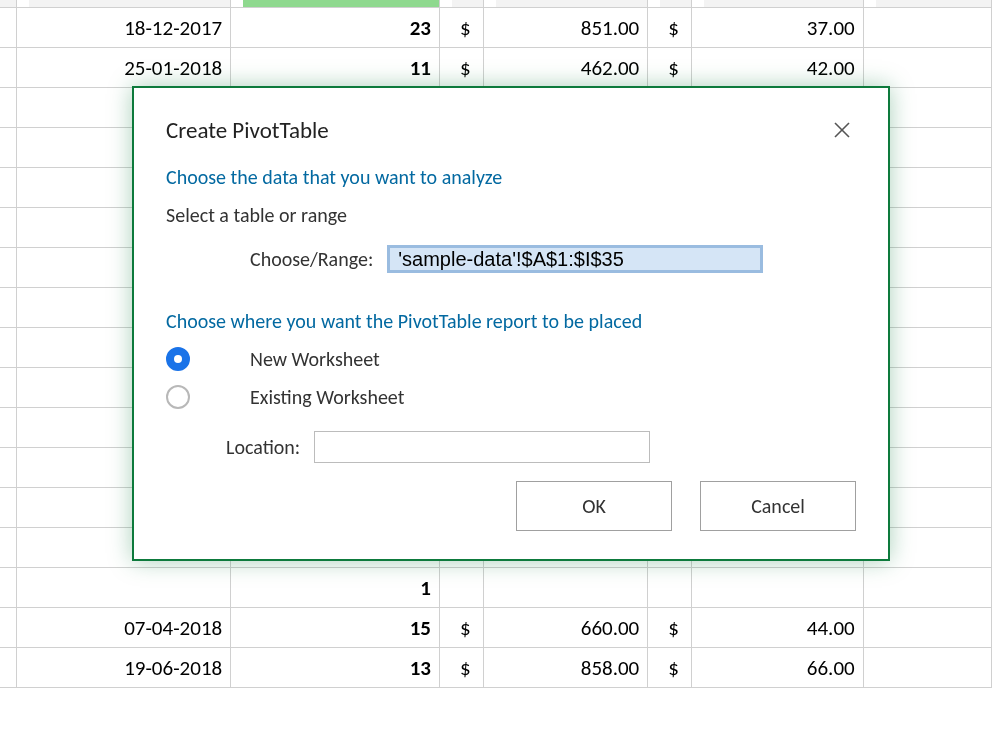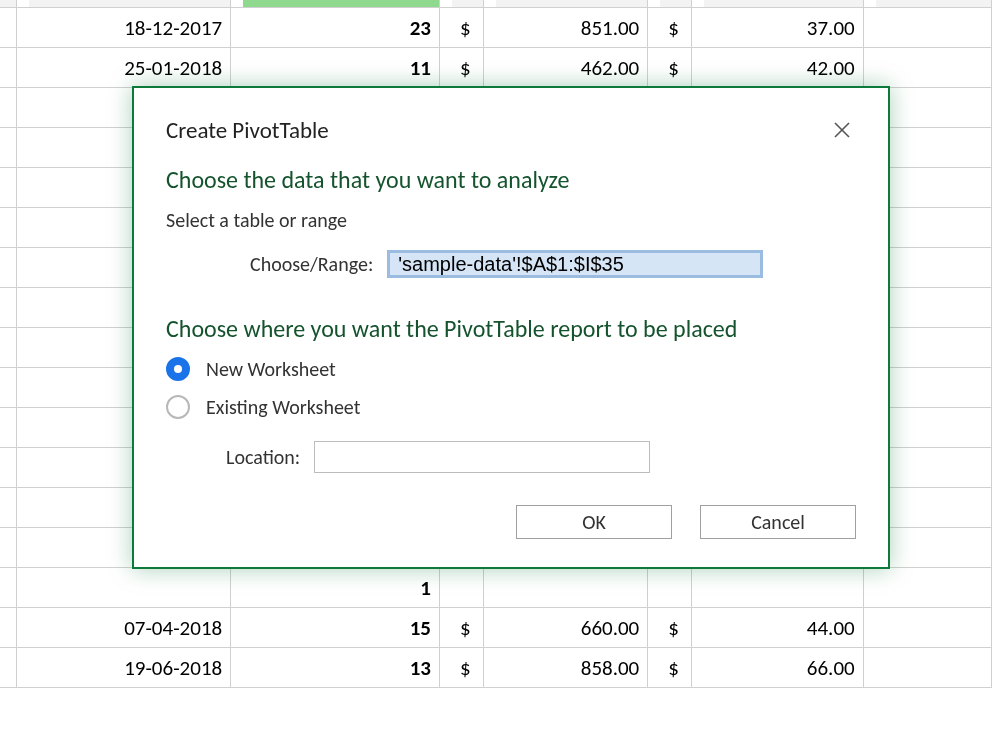--- a/index.html
+++ b/index.html
@@ -73,22 +73,22 @@
       width: 28px;
       height: 28px;
       display: flex;
       align-items: center;
       justify-content: center;
       cursor: pointer;
     }
     .close-btn svg { width: 18px; height: 18px; }
 
     .section-text {
-      font-size: 24px;
-      color: #14532d;
+      font-size: 20px;
+      color: #0369a1;
       margin-bottom: 14px;
     }
     .sub-text {
       font-size: 20px;
       color: #333;
       margin-bottom: 18px;
     }
 
     .field-row {
       display: flex;
@@ -136,28 +136,29 @@
     .radio.selected::after {
       content: "";
       width: 8px;
       height: 8px;
       background: #fff;
       border-radius: 50%;
     }
     .radio-label {
       font-size: 20px;
       color: #333;
+      margin-left: 44px;
     }
 
     .location-row {
       display: flex;
       align-items: center;
       padding-left: 60px;
       margin-top: 22px;
-      margin-bottom: 32px;
+      margin-bottom: 18px;
     }
     .location-label {
       font-size: 20px;
       color: #333;
       margin-right: 14px;
     }
     .location-input {
       width: 336px;
       height: 32px;
       border: 1px solid #bcbcbc;
@@ -166,21 +167,21 @@
       padding: 2px 6px;
     }
 
     .button-row {
       display: flex;
       justify-content: flex-end;
       gap: 28px;
     }
     .btn {
       width: 156px;
-      height: 34px;
+      height: 50px;
       border: 1px solid #a0a0a0;
       background: #fff;
       font-size: 20px;
       color: #333;
       cursor: pointer;
       display: flex;
       align-items: center;
       justify-content: center;
     }
   </style>

